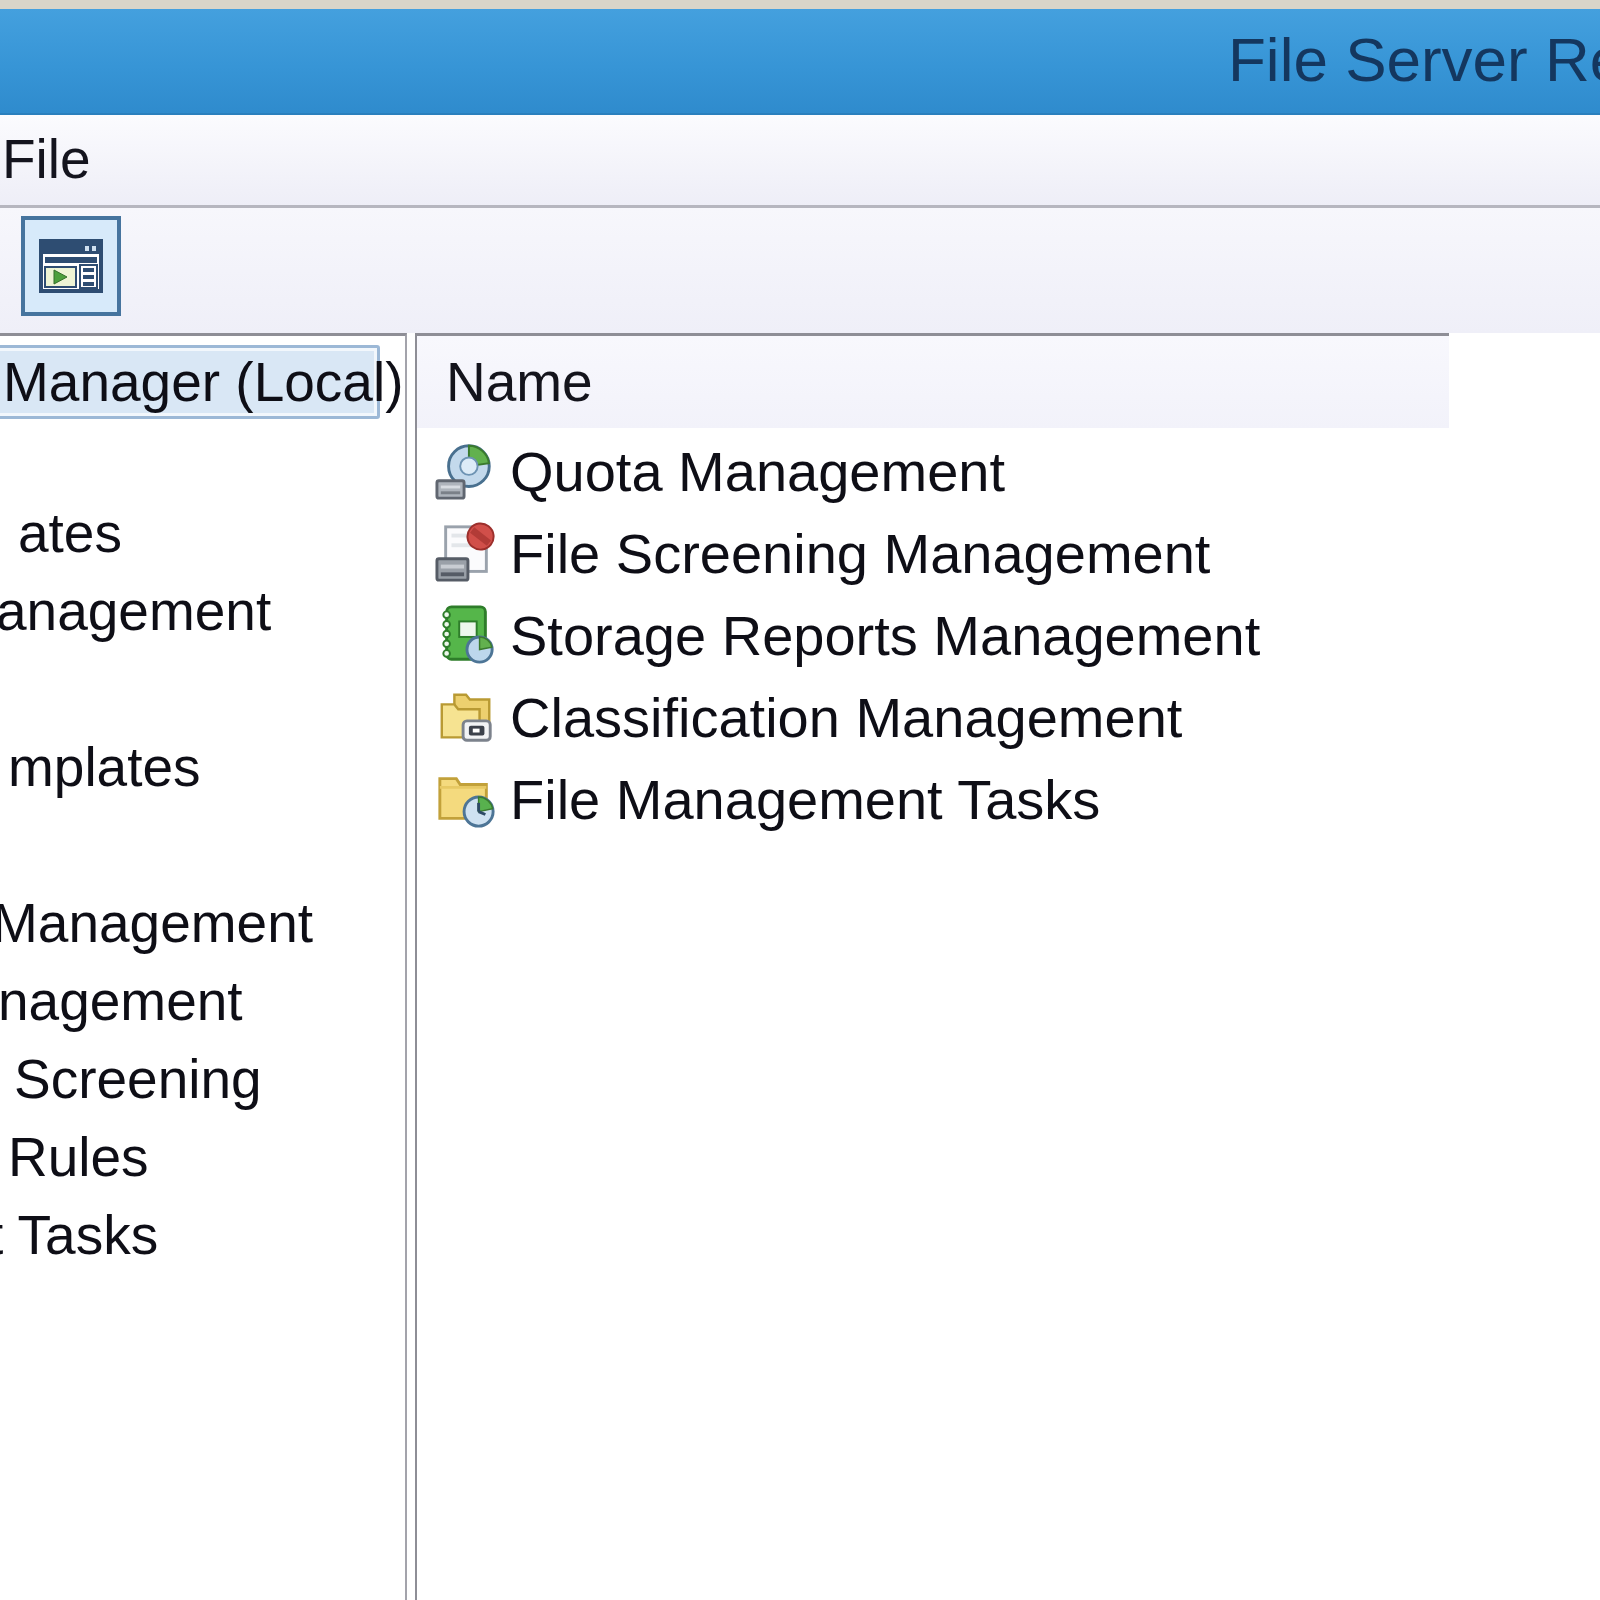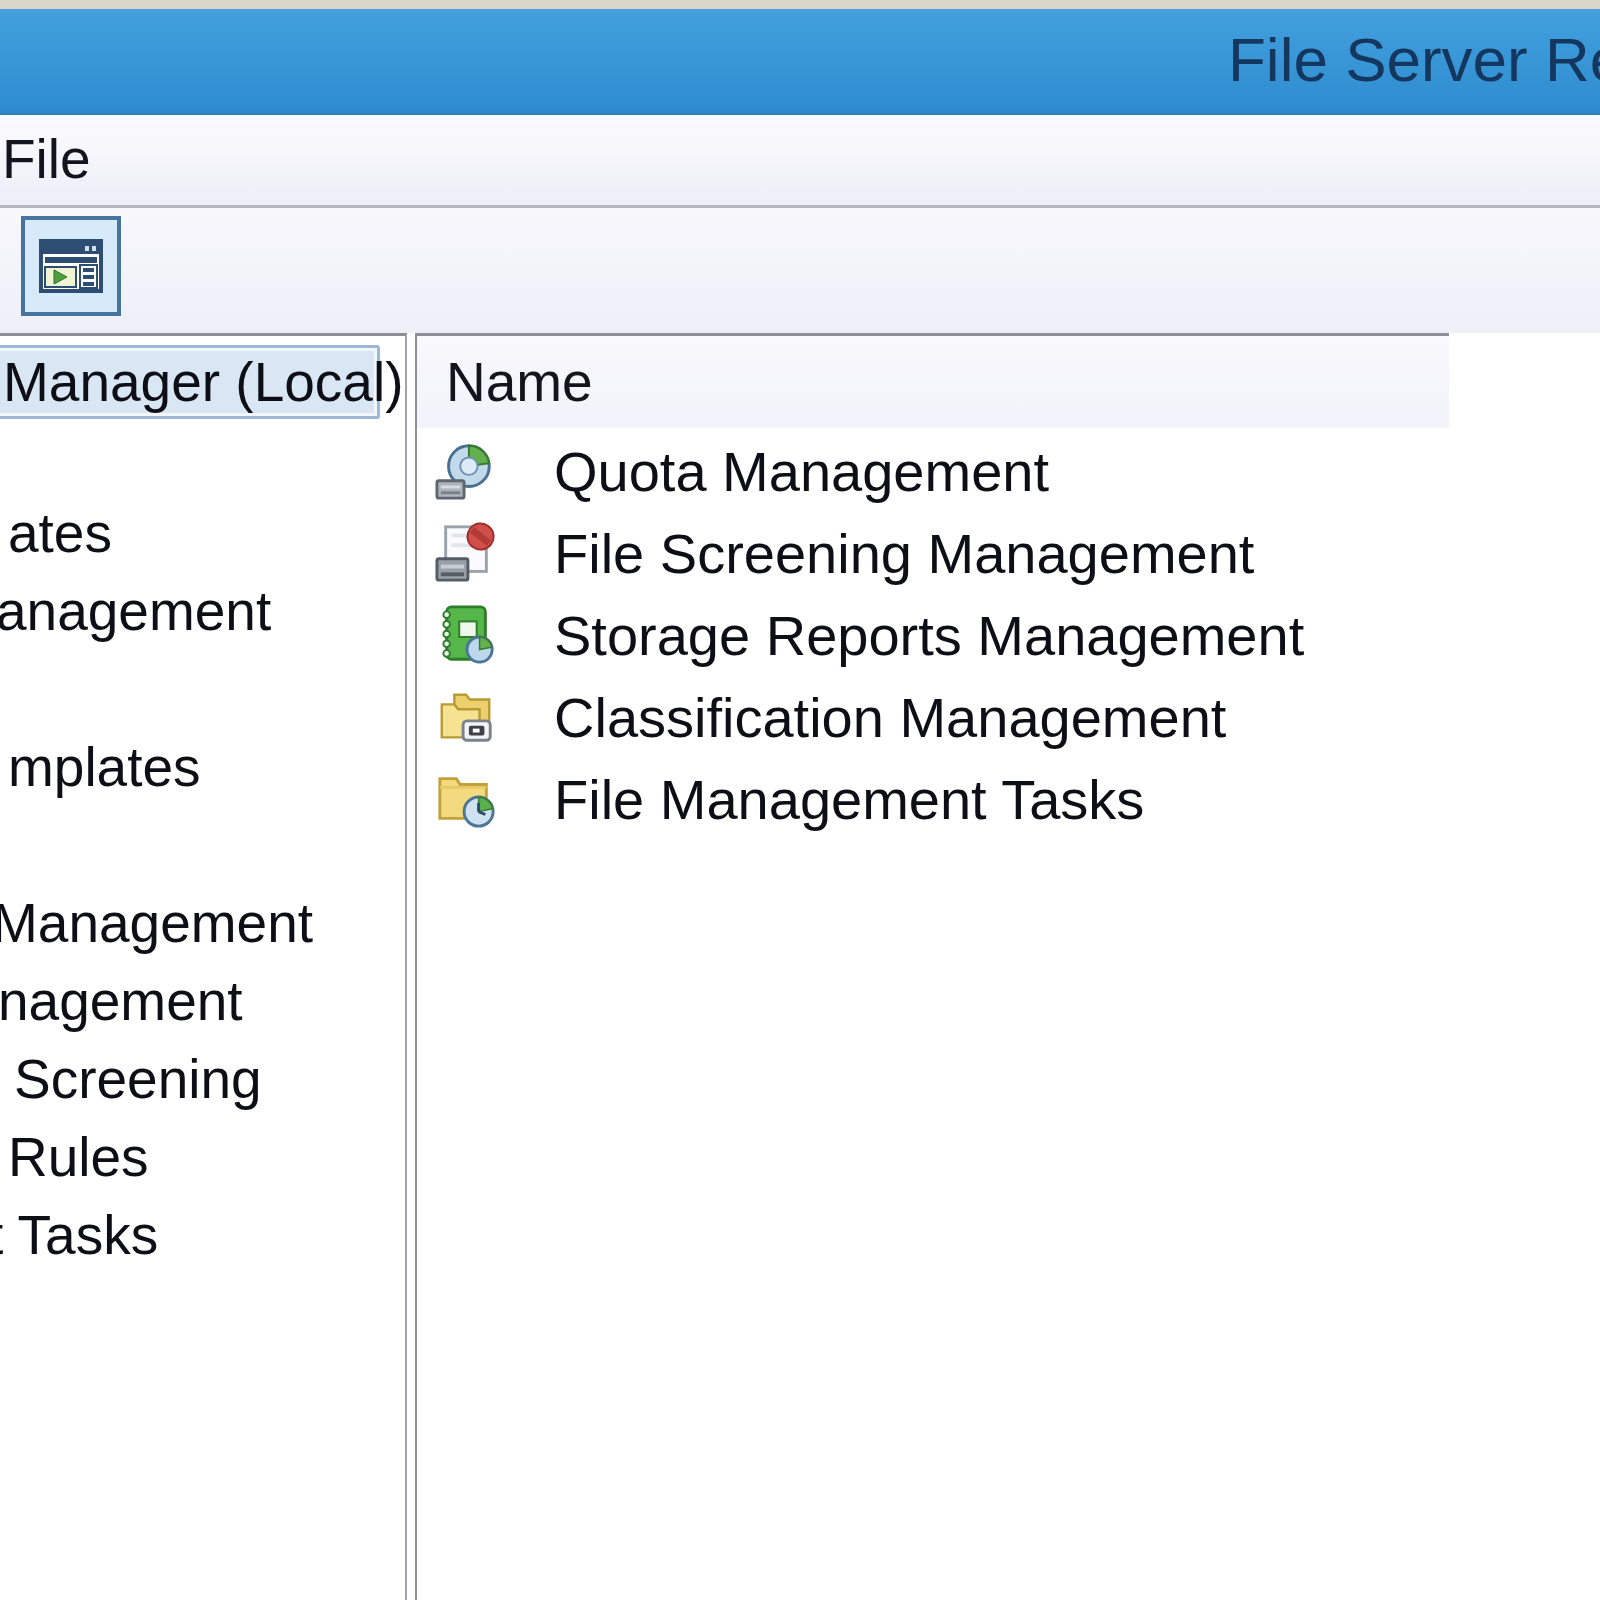--- a/index.html
+++ b/index.html
@@ -75,21 +75,21 @@
   .list-header{
     height:92px;background:linear-gradient(#f8f8fd,#f2f2fa);
     display:flex;align-items:center;
     font-size:55px;color:#14141c;
     padding-left:29px;box-sizing:border-box;
     cursor:default;
   }
   .list-items{position:absolute;left:0;top:94px;width:100%;}
   .list-item{
     height:82px;display:flex;align-items:center;
-    padding-left:18px;cursor:default;gap:44px;
+    padding-left:18px;cursor:default;
   }
   .list-item .icon{width:62px;height:62px;flex:0 0 62px;margin-right:13px;}
   .list-item .lbl{
     font-size:56px;color:#0e0e16;white-space:nowrap;
   }
 </style>
 </head>
 <body>
 
 <div class="desktop-strip"></div>
@@ -126,21 +126,21 @@
   <div class="tree-rows">
     <div class="tree-row selected">
       <span class="sel-box">
           <span class="lbl">Manager (Local)</span>
         </span>
     </div>
     <div class="tree-row">
       <span class="lbl"></span>
     </div>
     <div class="tree-row">
-      <span class="lbl" style="margin-left:8px">ates</span>
+      <span class="lbl" style="margin-left:18px">ates</span>
     </div>
     <div class="tree-row">
       <span class="lbl" style="margin-left:-4px">anagement</span>
     </div>
     <div class="tree-row">
       <span class="lbl"></span>
     </div>
     <div class="tree-row">
       <span class="lbl" style="margin-left:8px">mplates</span>
     </div>

